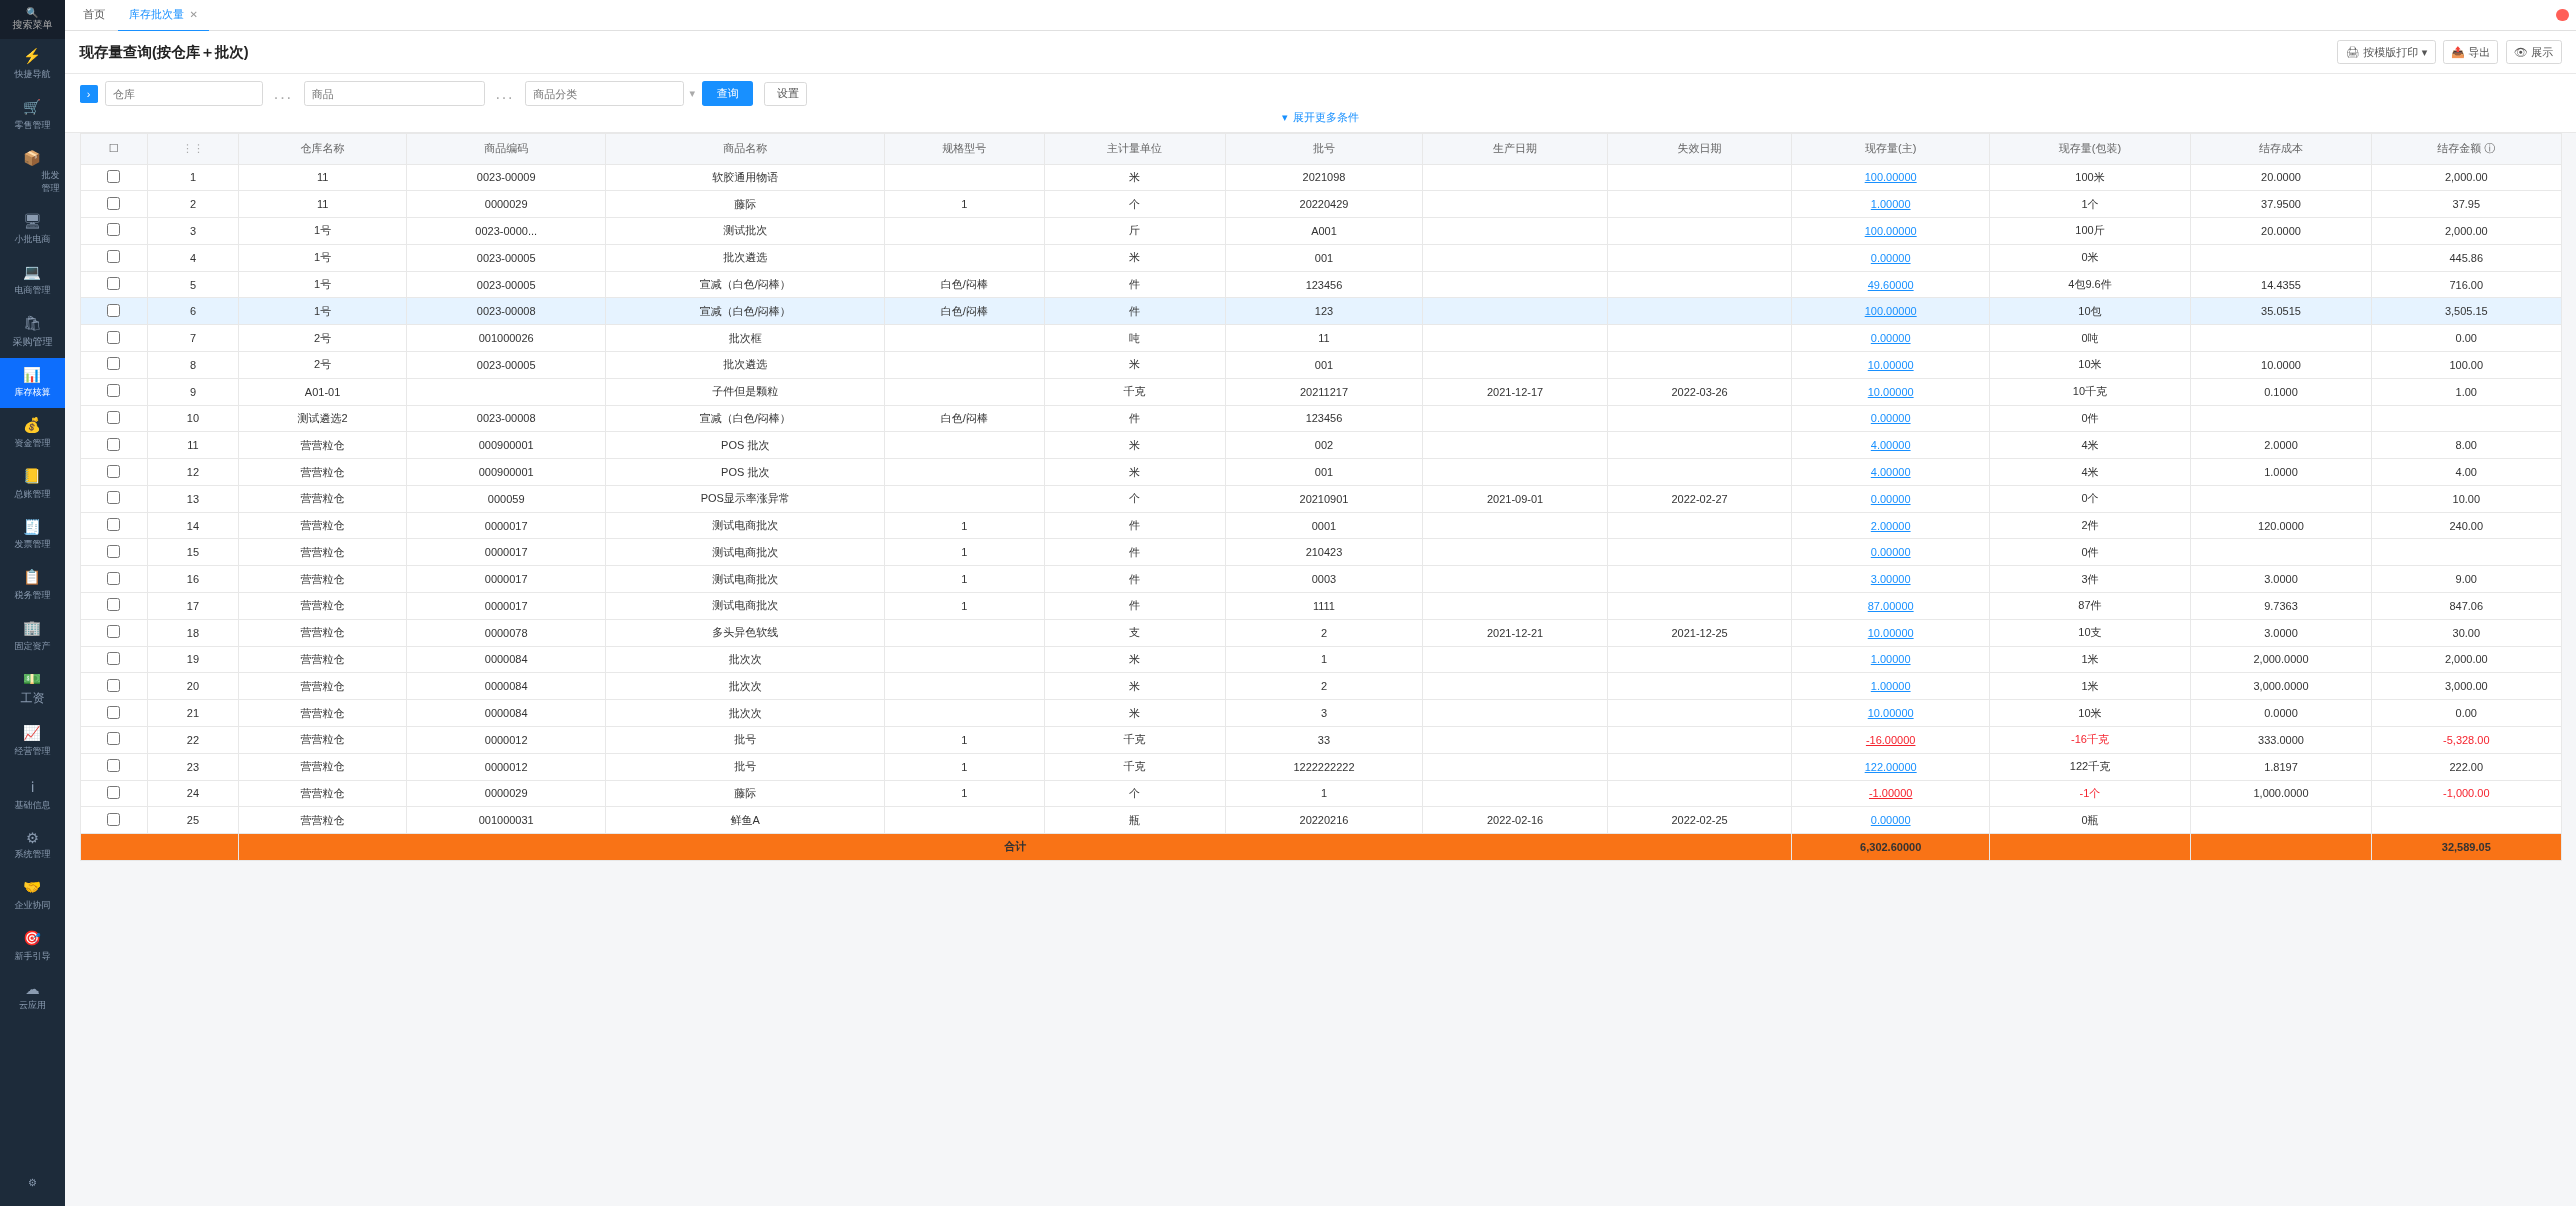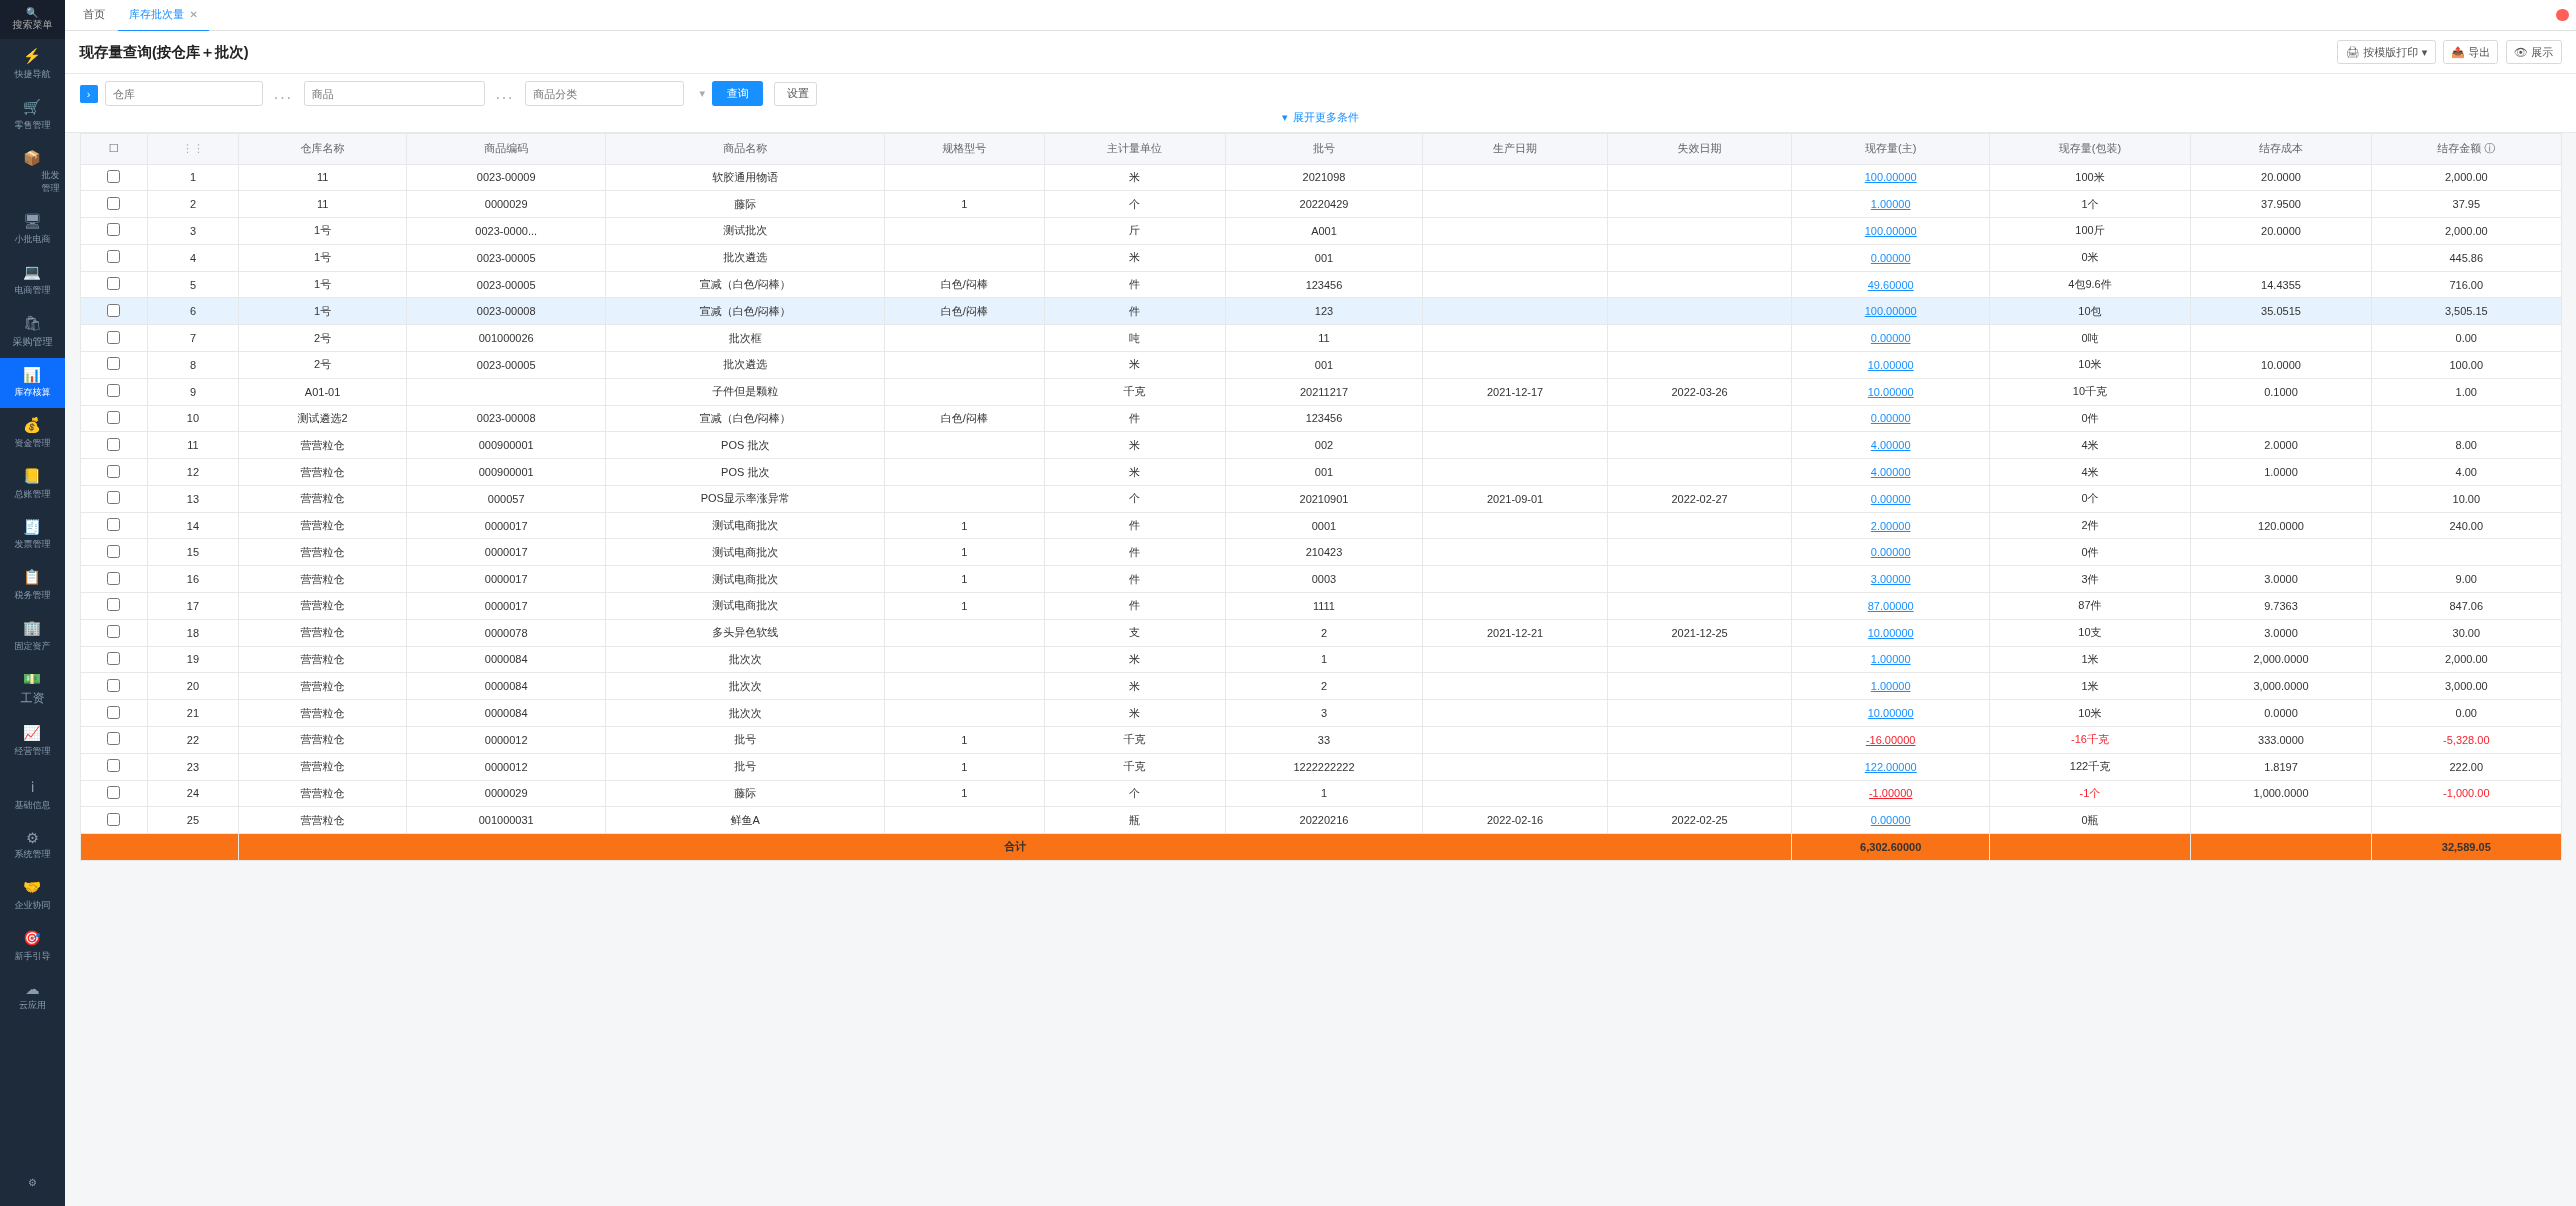--- a/index.html
+++ b/index.html
@@ -181,21 +181,21 @@
       </div>
     </div>
 
     <div class="filter-bar">
       <div class="filter-row">
         <button class="chevron-btn">›</button>
         <input class="filter-input" type="text" placeholder="仓库" style="">
         <span class="filter-dots">...</span>
         <input class="filter-input" type="text" style="min-width: 181px;" placeholder="商品">
         <span class="filter-dots">...</span>
-        <div style="display:flex;align-items:center;gap:16px;">
+        <div style="display:flex;align-items:center;gap:6px;">
           <input class="filter-input" type="text" style="min-width: 109px;" placeholder="商品分类">
           <span style="color:#aaa;">▾</span>
         </div>
         <button class="search-btn">查询</button>
         <button class="header-btn" style="margin-left:3.6px;padding-left:12px;">
           <span>设置</span>
         </button>
       </div>
       <div class="filter-expand">
         <span class="expand-arrow">▾</span>
@@ -413,21 +413,21 @@
               <td></td>
               <td class="link-cell">4.00000</td>
               <td class="">4米</td>
               <td>1.0000</td>
               <td class="">4.00</td>
             </tr>
             <tr>
               <td><input type="checkbox" style=""></td>
               <td>13</td>
               <td>营营粒仓</td>
-              <td>000057</td>
+              <td>000059</td>
               <td>POS显示率涨异常</td>
               <td></td>
               <td>个</td>
               <td>20210901</td>
               <td>2021-09-01</td>
               <td>2022-02-27</td>
               <td class="link-cell">0.00000</td>
               <td class="">0个</td>
               <td></td>
               <td class="">10.00</td>

